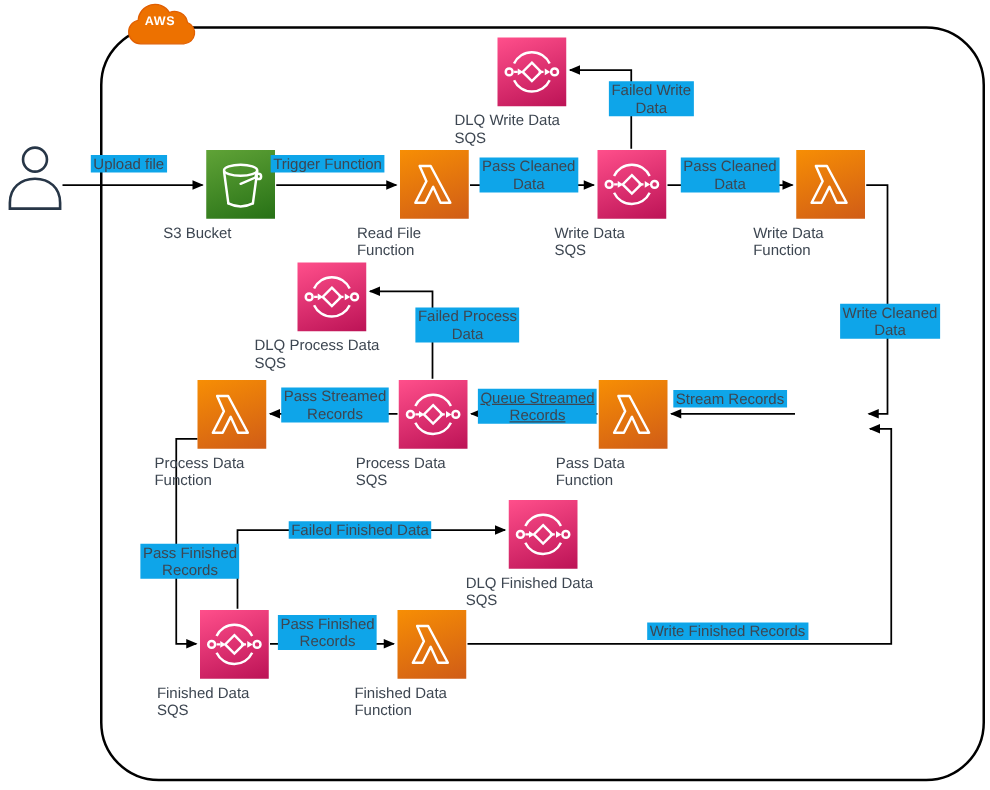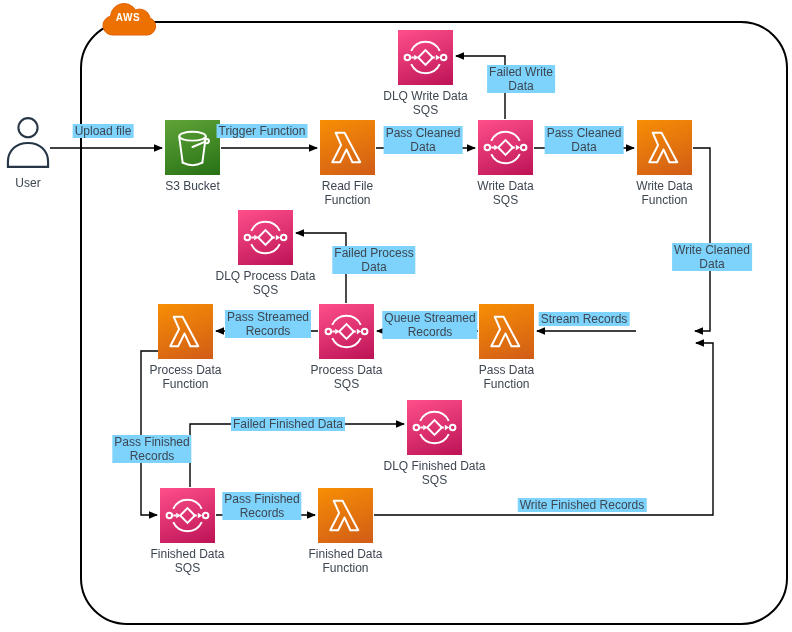--- a/index.html
+++ b/index.html
@@ -10,27 +10,27 @@
   svg.layer{position:absolute;left:0;top:0;}
   .node{position:absolute;}
   .icon{width:55px;height:55px;}
   .icon svg{display:block;}
   .grad-lambda{background:linear-gradient(160deg,#F78E04 0%,#D05C17 100%);}
   .grad-sqs{background:linear-gradient(160deg,#FF4F8B 0%,#BC1356 100%);}
   .grad-s3{background:linear-gradient(160deg,#60A337 0%,#277116 100%);}
   .grad-ddb{background:linear-gradient(160deg,#527FFF 0%,#3334B9 100%);}
   .node-label{
     position:absolute;top:59px;left:50%;transform:translateX(-50%);
-    width:124px;text-align:center;font-size:12px;line-height:14px;
+    width:124px;text-align:left;font-size:12px;line-height:14px;
     white-space:pre-line;color:#3d4651;
   }
   .user-node .node-label{top:60px;}
   .edge-label{
     position:absolute;transform:translate(-50%,-50%);
-    background:#7dd3fc;padding:0 2px;text-align:center;
+    background:#0ea5e9;padding:0 2px;text-align:center;
     font-size:12px;line-height:14px;white-space:pre-line;color:#3d4651;
   }
   .cloud-badge{position:absolute;left:99px;top:1px;width:58px;height:40px;}
   .cloud-badge .cloud-text{
     position:absolute;left:0;top:11px;width:58px;text-align:center;
     color:#ffffff;font-size:10px;font-weight:bold;letter-spacing:0.5px;
   }
 </style>
 </head>
 <body>
@@ -270,21 +270,21 @@
   <div class="edge-label" style="left:262px;top:131px;">Trigger Function</div>
   <div class="edge-label" style="left:423px;top:140px;">Pass Cleaned
 Data</div>
   <div class="edge-label" style="left:584px;top:140px;">Pass Cleaned
 Data</div>
   <div class="edge-label" style="left:521px;top:79px;">Failed Write
 Data</div>
   <div class="edge-label" style="left:712px;top:257px;">Write Cleaned
 Data</div>
   <div class="edge-label" style="left:584px;top:319px;">Stream Records</div>
-  <div class="edge-label" style="left:430px;top:325px;">Queue Streamed
+  <div class="edge-label" style="left:430px;top:325px;text-decoration:underline;">Queue Streamed
 Records</div>
   <div class="edge-label" style="left:268px;top:324px;">Pass Streamed
 Records</div>
   <div class="edge-label" style="left:374px;top:260px;">Failed Process
 Data</div>
   <div class="edge-label" style="left:152px;top:449px;">Pass Finished
 Records</div>
   <div class="edge-label" style="left:288px;top:424px;">Failed Finished Data</div>
   <div class="edge-label" style="left:262px;top:506px;">Pass Finished
 Records</div>

